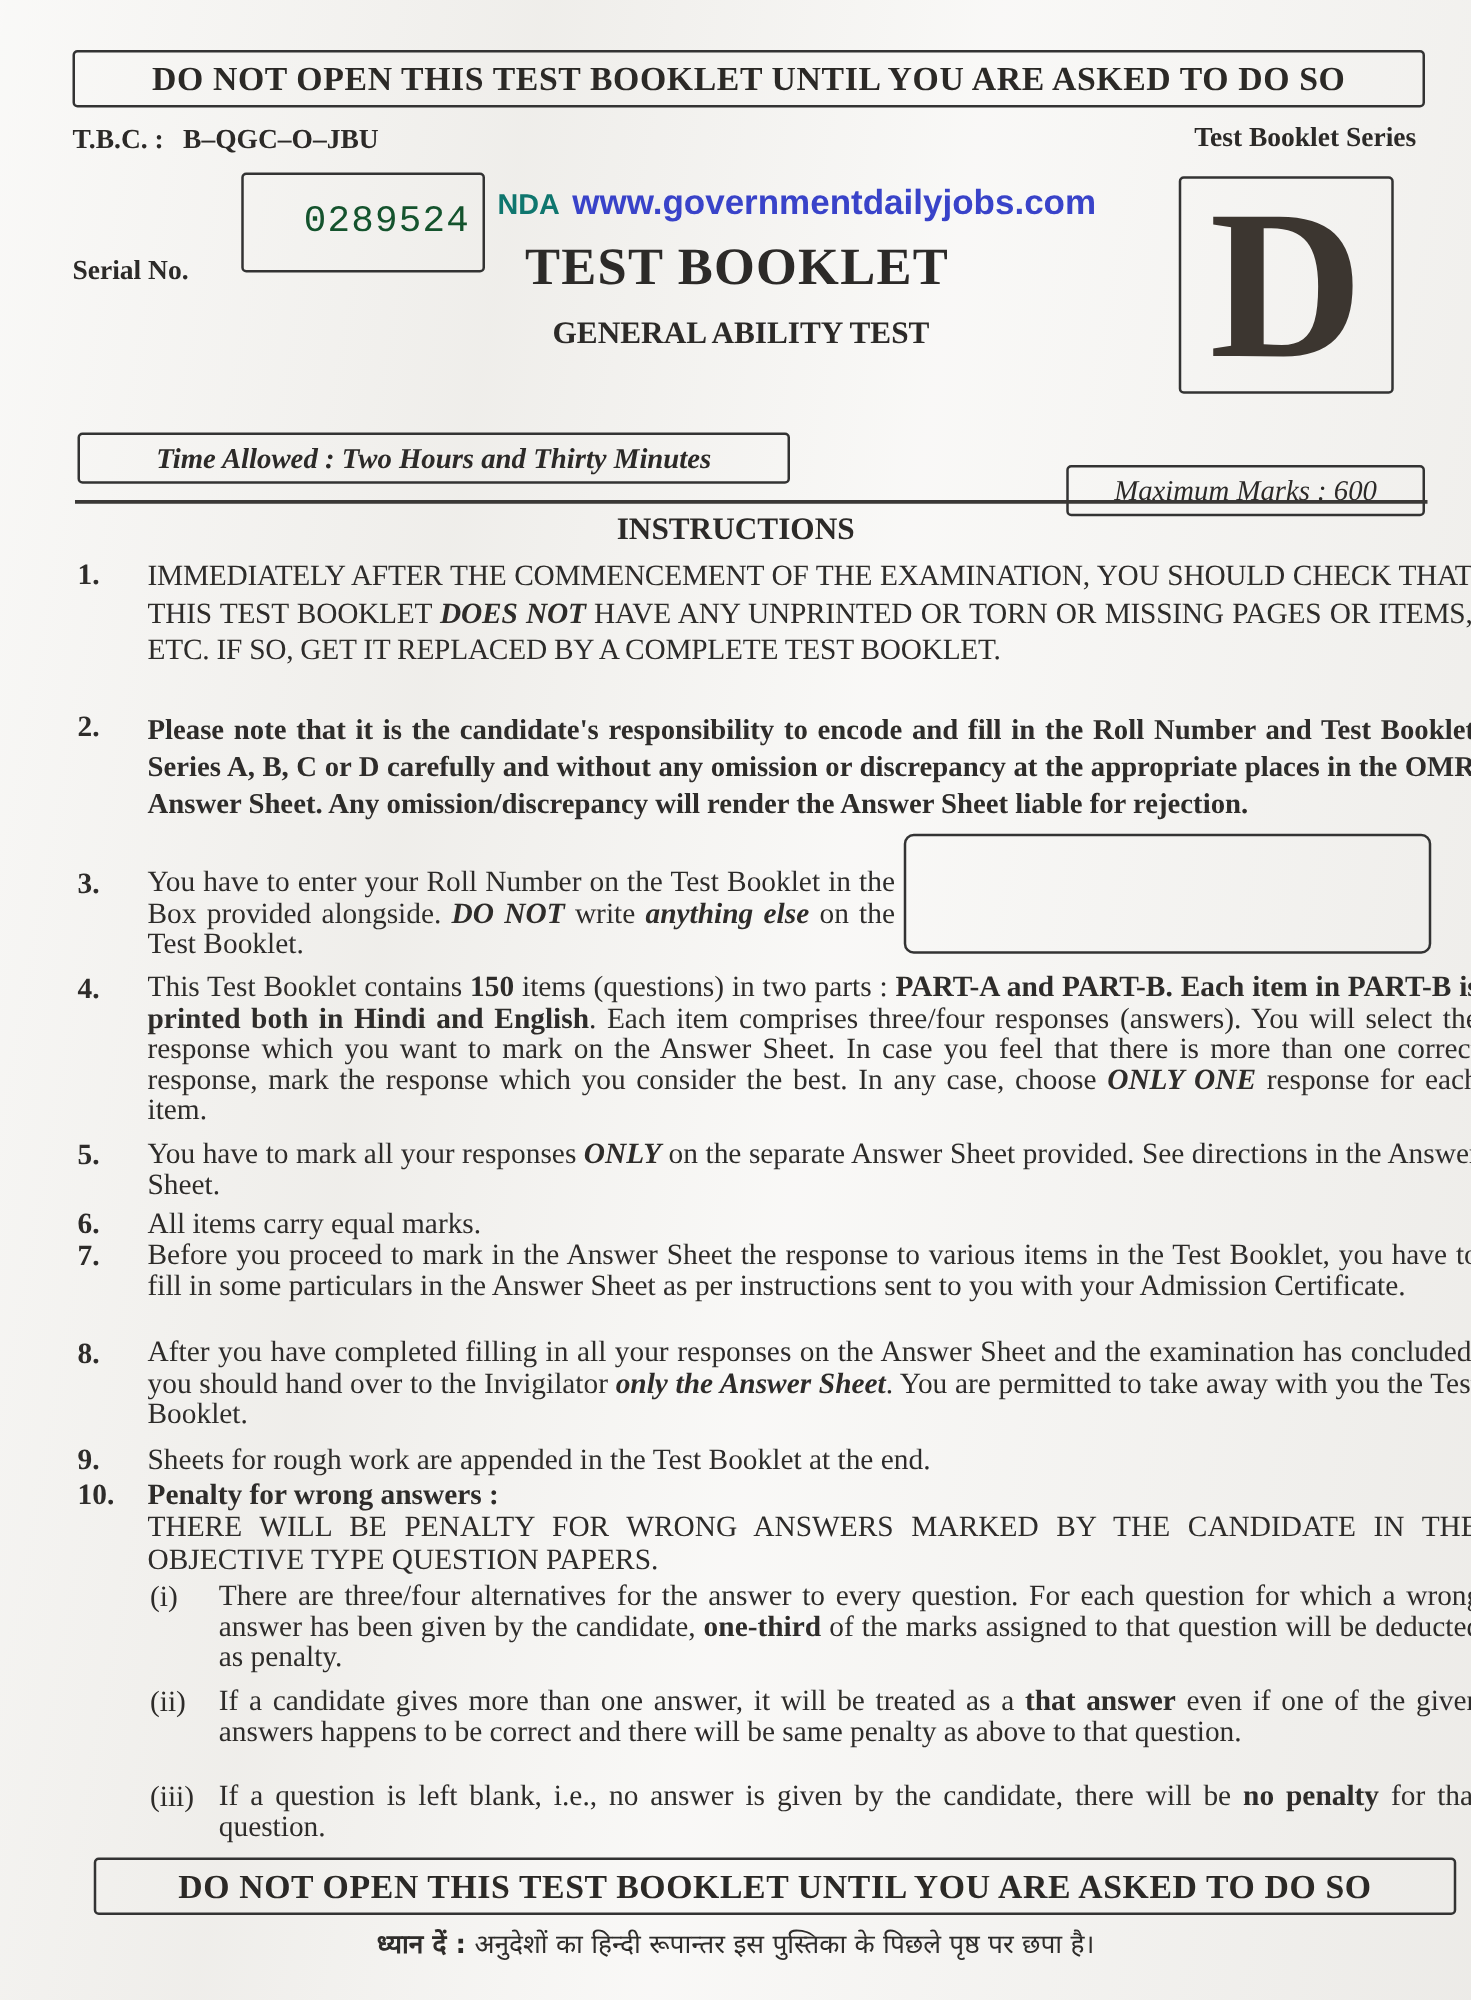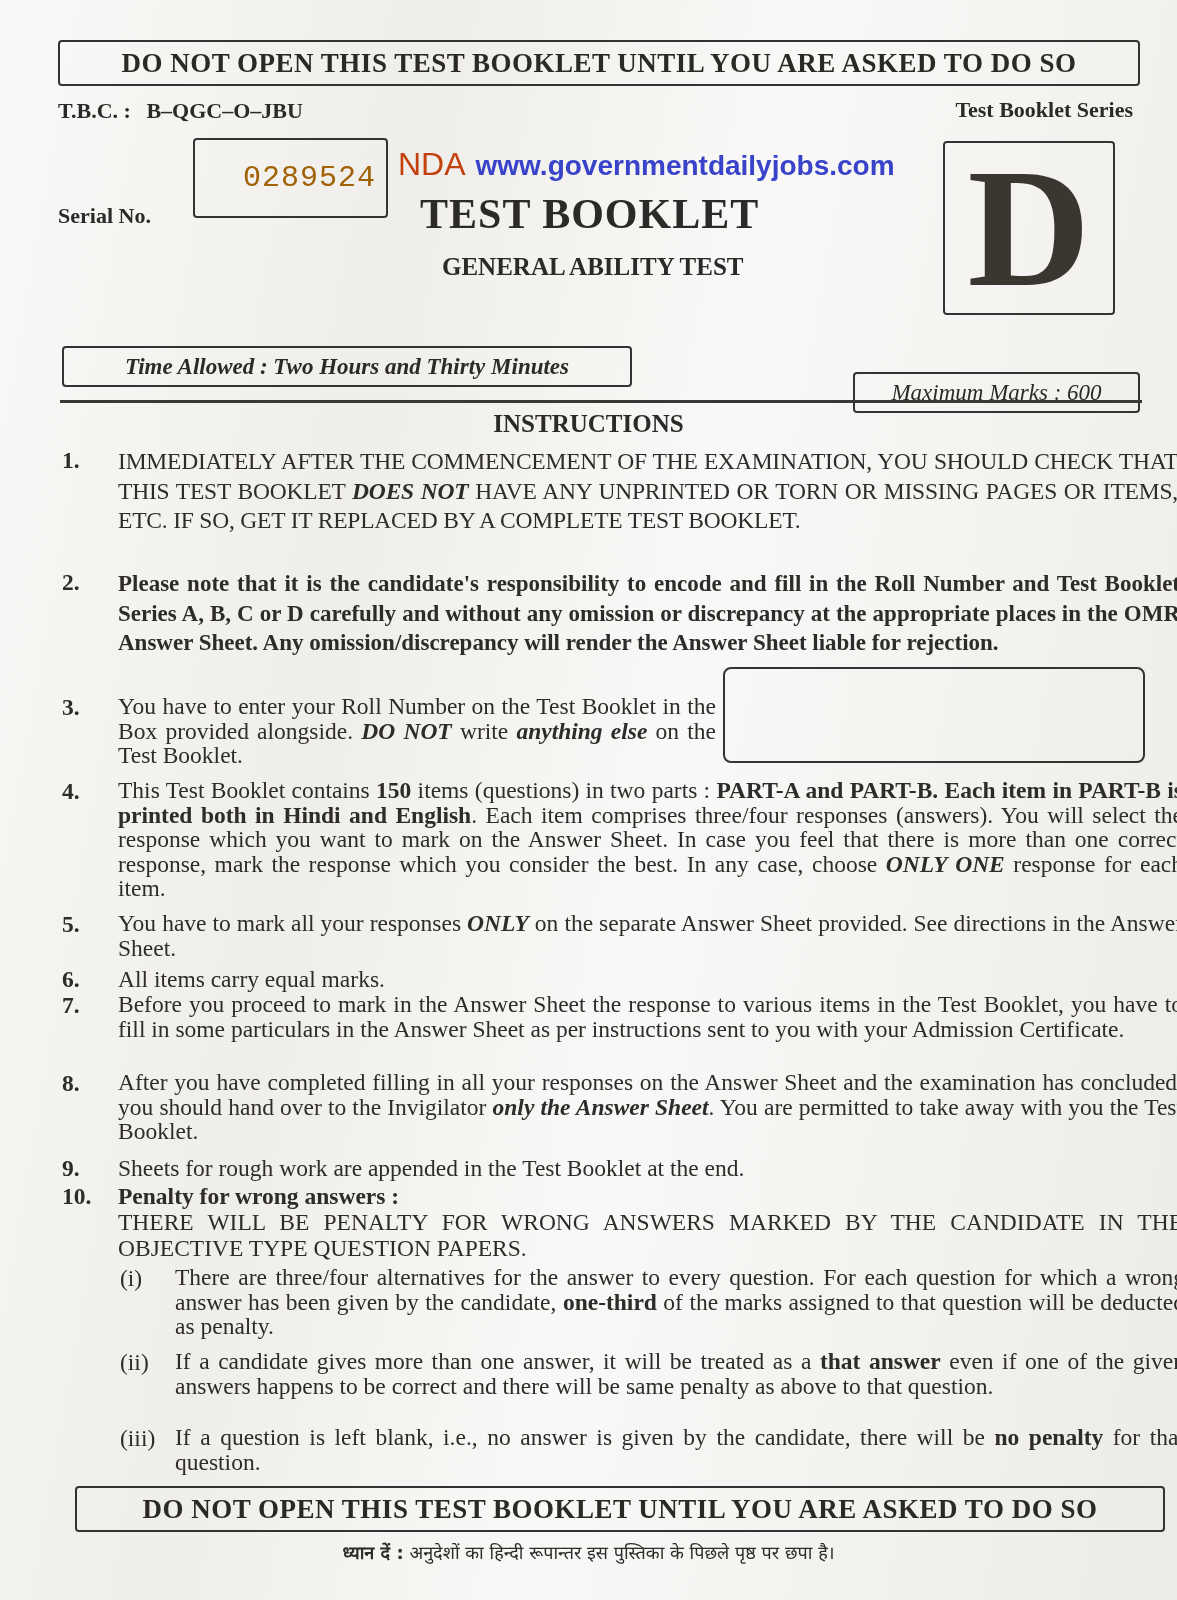--- a/index.html
+++ b/index.html
@@ -28,24 +28,24 @@
   #banner-bottom { top: 1486px; left: 75px; width: 1090px; }
   .tbc { left: 58px; top: 98px; font-size: 22px; font-weight: bold; }
   .series-label { right: 44px; top: 97px; font-size: 22px; font-weight: bold; }
   .serial-label { left: 58px; top: 163px; font-size: 22px; font-weight: bold; margin-top: 40px; }
   #serial-box {
     left: 193px; top: 138px; width: 195px; height: 80px;
     display: flex; align-items: center; justify-content: flex-end; padding-right: 10px;
   }
   #serial-no {
     font-family: "Liberation Mono", "DejaVu Sans Mono", monospace;
-    color: #a16207; font-size: 30px; letter-spacing: 1px;
+    color: #14532d; font-size: 30px; letter-spacing: 1px;
   }
   .watermark { left: 398px; top: 146px; display: flex; align-items: baseline; gap: 10px; font-family: "Liberation Sans", sans-serif; }
-  #wm-nda { color: #c2410c; font-size: 32px; font-weight: normal; }
+  #wm-nda { color: #0f766e; font-size: 23px; font-weight: bold; }
   #wm-url { color: #3943c9; font-size: 28px; font-weight: bold; }
   #title { left: 420px; top: 190px; font-size: 42px; font-weight: bold; letter-spacing: 1px; }
   #subtitle { left: 442px; top: 253px; font-size: 25px; font-weight: bold; }
   #series-box {
     left: 943px; top: 141px; width: 172px; height: 174px;
     display: flex; align-items: center; justify-content: center;
   }
   #series-letter { font-size: 170px; font-weight: bold; color: #3c3630; line-height: 1; }
   #time-box {
     left: 62px; top: 346px; width: 570px; height: 41px;
@@ -65,21 +65,21 @@
   .item .txt { position: absolute; left: 56px; text-align: justify; text-align-last: left; }
   .b { font-weight: bold; }
   .bi { font-weight: bold; font-style: italic; }
   .caps .txt { font-size: 23.5px; letter-spacing: -0.2px; }
   #roll-box { left: 723px; top: 667px; width: 422px; height: 96px; border-radius: 8px; }
   .sub { position: absolute; font-size: 23.5px; line-height: 26px; }
   .sub .rn { position: absolute; left: 0; top: 0; }
   .sub .st { position: absolute; left: 55px; text-align: justify; text-align-last: left; }
   #hindi-note {
     left: 0; width: 1177px; top: 1540px; text-align: center;
-    font-family: "DejaVu Sans", sans-serif; font-size: 18px; color: #2e2c2a;
+    font-family: "DejaVu Sans", sans-serif; font-size: 21px; color: #2e2c2a;
   }
   #hindi-note .lead { font-weight: bold; }
 </style>
 </head>
 <body>
 
 <div id="banner-top" class="abs box banner">DO NOT OPEN THIS TEST BOOKLET UNTIL YOU ARE ASKED TO DO SO</div>
 
 <div class="abs tbc">
   <span>T.B.C. :</span>

